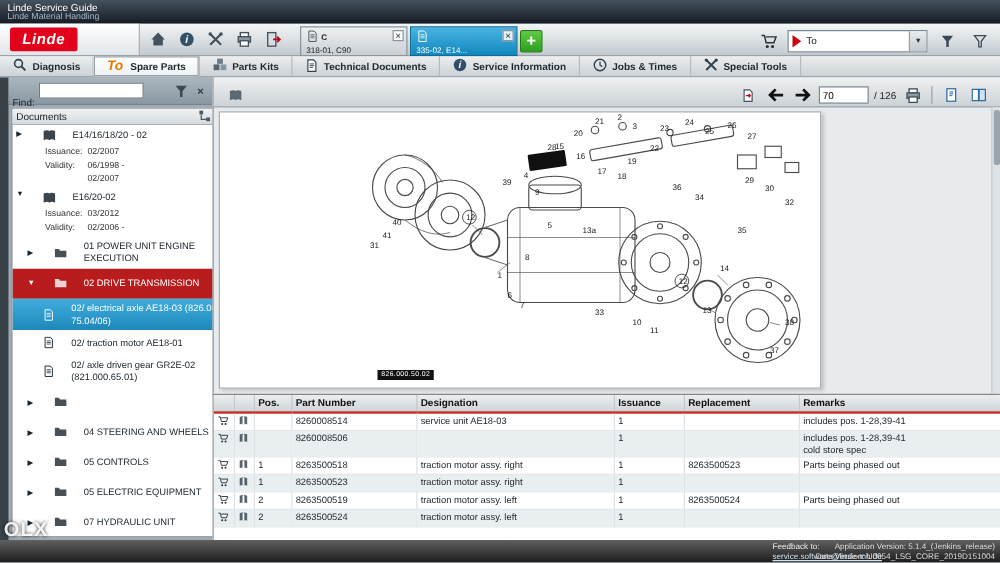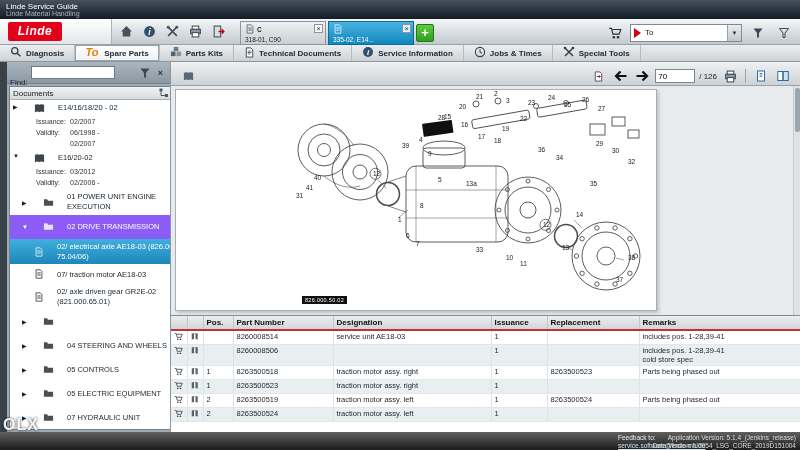--- a/index.html
+++ b/index.html
@@ -46,21 +46,21 @@
   .doc-panel { position:absolute; left:2px; top:24px; width:180px; height:344px; background:#fff; border:1px solid #78828b; }
   .doc-header { height:13px; background:linear-gradient(#f0f2f3,#d6dbdf); border-bottom:1px solid #aab1b7; display:flex; align-items:center; padding:0 3px; font-size:8px; color:#222; }
   .doc-header .hicons { margin-left:auto; display:flex; gap:2px; }
   .tree { position:absolute; left:0; top:13px; right:7px; bottom:0; overflow:hidden; font-size:7.5px; color:#1a242c; }
   .tree-scroll { position:absolute; right:0; top:13px; width:7px; bottom:0; background:#dde1e4; border-left:1px solid #b9bfc4; }
   .tree-scroll .thumb { position:absolute; left:1px; top:2px; width:5px; height:56px; background:#9aa5ad; border-radius:2px; }
   .tree-node { display:flex; align-items:center; gap:13px; padding:3px 2px; cursor:pointer; }
   .t-doc { padding-left:3px; align-items:flex-start; }
   .t-group { padding-left:12px; min-height:24px; }
   .t-item { padding-left:24px; min-height:20px; }
-  .tree-node.dark { background:#8b5cf6; color:#fff; }
+  .tree-node.dark { background:#b91c1c; color:#fff; }
   .tree-node.selected { background:linear-gradient(#41aede,#1d87ba); color:#fff; }
   .tri { font-size:6px; width:8px; flex:none; }
   .nico { flex:none; display:inline-flex; }
   .nlabel { line-height:1.3; }
   .tree-meta { display:flex; font-size:7px; color:#333; padding:0 2px 2px 26px; line-height:1.3; }
   .tree-meta .mk { width:34px; flex:none; }
 
   
   .viewer { position:absolute; left:170px; top:62px; width:630px; height:253px; background:#e8ebed; border-left:1px solid #8f979e; }
   .viewer-bar { position:absolute; top:0; left:0; width:100%; height:24px; background:linear-gradient(#eff1f2,#ccd2d6); border-bottom:1px solid #99a1a8; display:flex; align-items:flex-end; padding:0 8px; gap:4px; }
@@ -343,21 +343,21 @@
             </span>
             <span class="nlabel">02/ electrical axle AE18-03 (826.000 75.04/06)</span>
           </div>
           <div class="tree-node t-item">
             <span class="nico">
               <svg viewBox="0 0 12 12" width="10" height="10">
                 <path d="M2.5 1h5l2 2v8h-7z" fill="none" stroke="currentColor" stroke-width="0.9"></path>
                 <path d="M4 4.5h4M4 6h4M4 7.5h4" stroke="currentColor" stroke-width="0.7"></path>
               </svg>
             </span>
-            <span class="nlabel">07/ traction motor AE18-03</span>
+            <span class="nlabel">02/ traction motor AE18-01</span>
           </div>
           <div class="tree-node t-item">
             <span class="nico">
               <svg viewBox="0 0 12 12" width="10" height="10">
                 <path d="M2.5 1h5l2 2v8h-7z" fill="none" stroke="currentColor" stroke-width="0.9"></path>
                 <path d="M4 4.5h4M4 6h4M4 7.5h4" stroke="currentColor" stroke-width="0.7"></path>
               </svg>
             </span>
             <span class="nlabel">02/ axle driven gear GR2E-02 (821.000.65.01)</span>
           </div>

